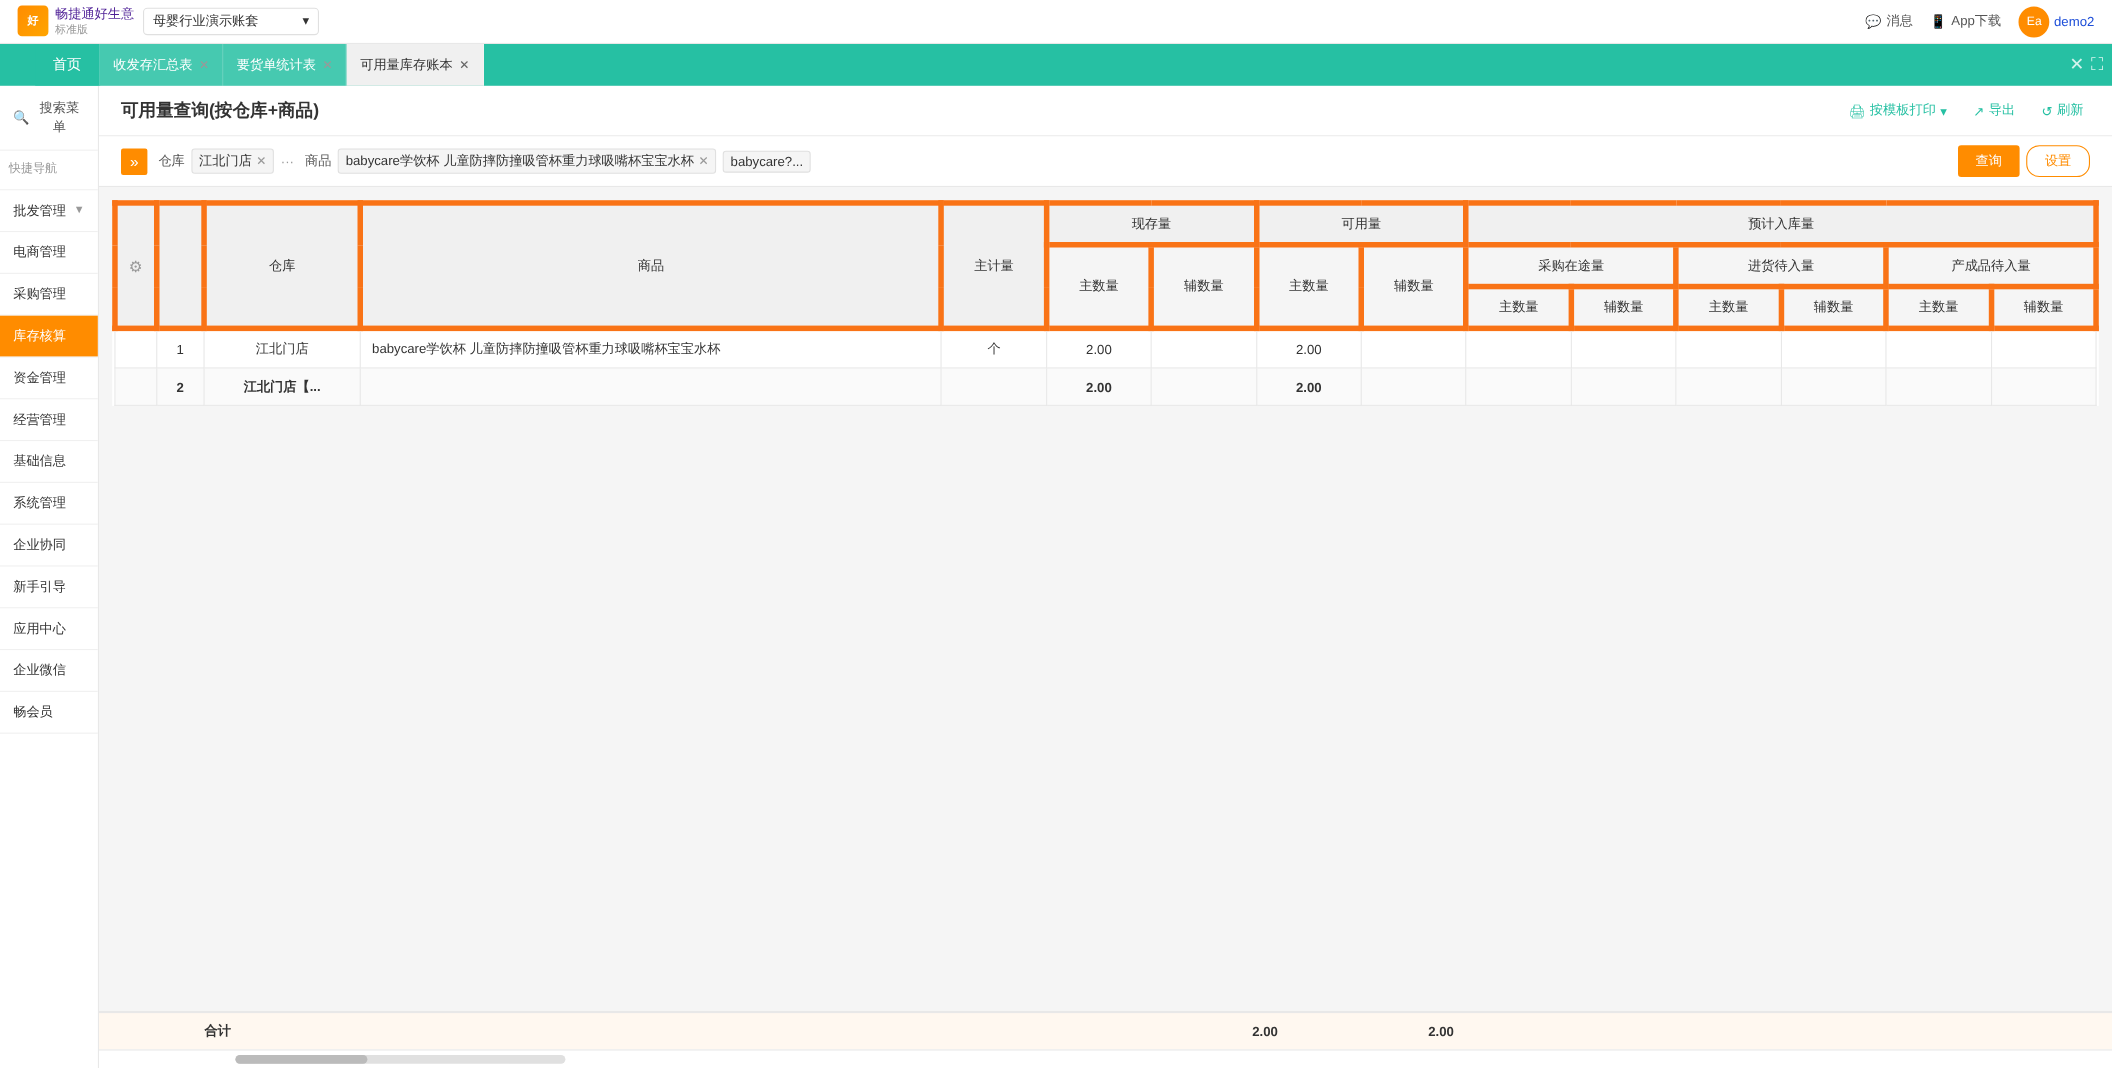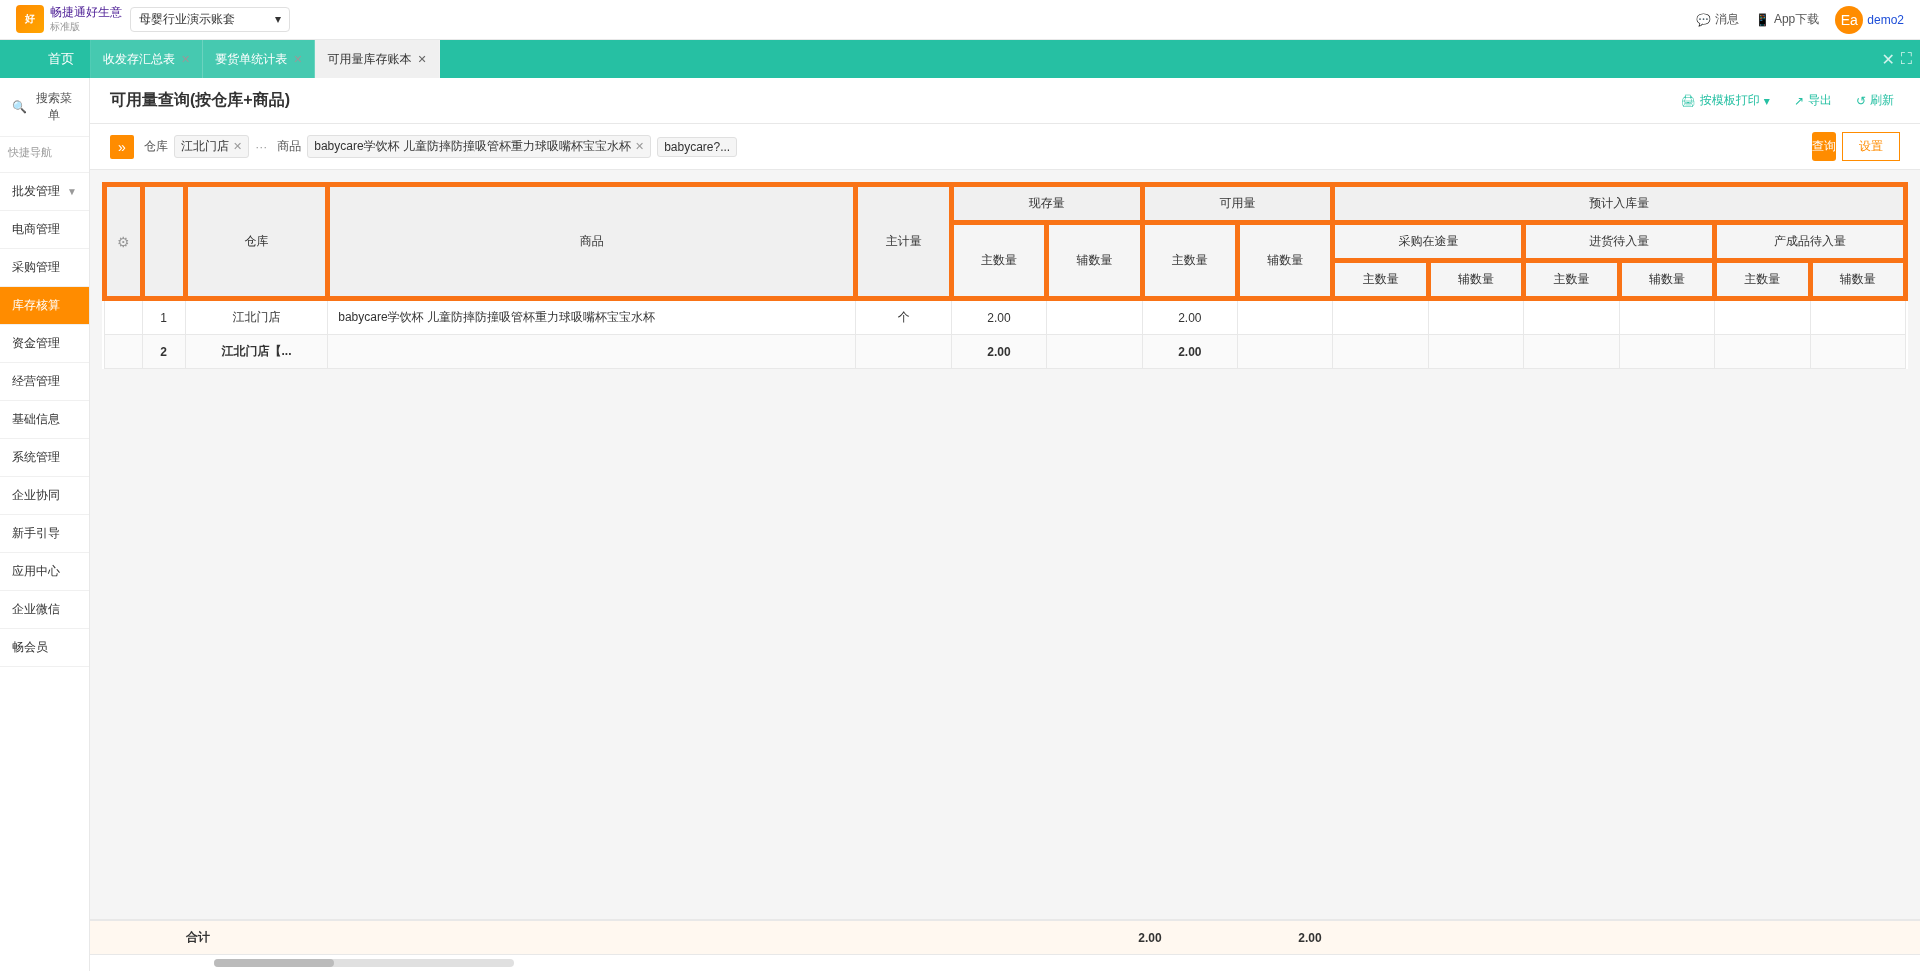--- a/index.html
+++ b/index.html
@@ -17,21 +17,21 @@
       flex-shrink: 0;
     }
     .top-bar-left { display: flex; align-items: center; gap: 8px; }
     .logo { display: flex; align-items: center; gap: 6px; }
     .logo-icon { width: 28px; height: 28px; background: linear-gradient(135deg, #ff8c00, #ffa500); border-radius: 4px; display: flex; align-items: center; justify-content: center; color: white; font-size: 10px; font-weight: bold; }
     .logo-text { font-size: 12px; color: #4c1d95; line-height: 1.2; }
     .logo-sub { font-size: 10px; color: #999; }
     .industry-selector { display: flex; align-items: center; gap: 4px; border: 1px solid #e0e0e0; border-radius: 4px; padding: 3px 8px; font-size: 12px; color: #333; cursor: pointer; background: #fff; min-width: 160px; justify-content: space-between; }
     .top-bar-right { display: flex; align-items: center; gap: 16px; }
     .top-bar-btn { display: flex; align-items: center; gap: 4px; color: #555; font-size: 12px; cursor: pointer; }
-    .avatar { width: 28px; height: 28px; border-radius: 50%; background: #ff8c00; display: flex; align-items: center; justify-content: center; color: white; font-size: 14px; overflow: hidden; }
+    .avatar { width: 28px; height: 28px; border-radius: 50%; background: #ff8c00; display: flex; align-items: center; justify-content: center; color: white; font-size: 11px; overflow: hidden; }
     .user-name { font-size: 12px; color: #1d4ed8; }
 
     
     .tab-bar {
       background: #26c0a3;
       height: 38px;
       display: flex;
       align-items: center;
       padding: 0 0 0 0;
       flex-shrink: 0;
@@ -192,29 +192,29 @@
       gap: 4px;
     }
     .filter-tag .x { color: #999; cursor: pointer; font-size: 11px; }
     .filter-more { color: #999; font-size: 12px; cursor: pointer; }
     .filter-actions { margin-left: auto; display: flex; gap: 6px; }
     .btn-query {
       background: #ff8c00;
       color: white;
       border: none;
       border-radius: 3px;
-      padding: 5px 0;
+      padding: 5px 16px;
       font-size: 12px;
       cursor: pointer;
     }
     .btn-setting {
       background: white;
       color: #ff8c00;
       border: 1px solid #ff8c00;
-      border-radius: 0;
+      border-radius: 12px;
       padding: 5px 16px;
       font-size: 12px;
       cursor: pointer;
     }
 
     
     .table-area {
       flex: 1;
       overflow: auto;
       padding: 12px;

